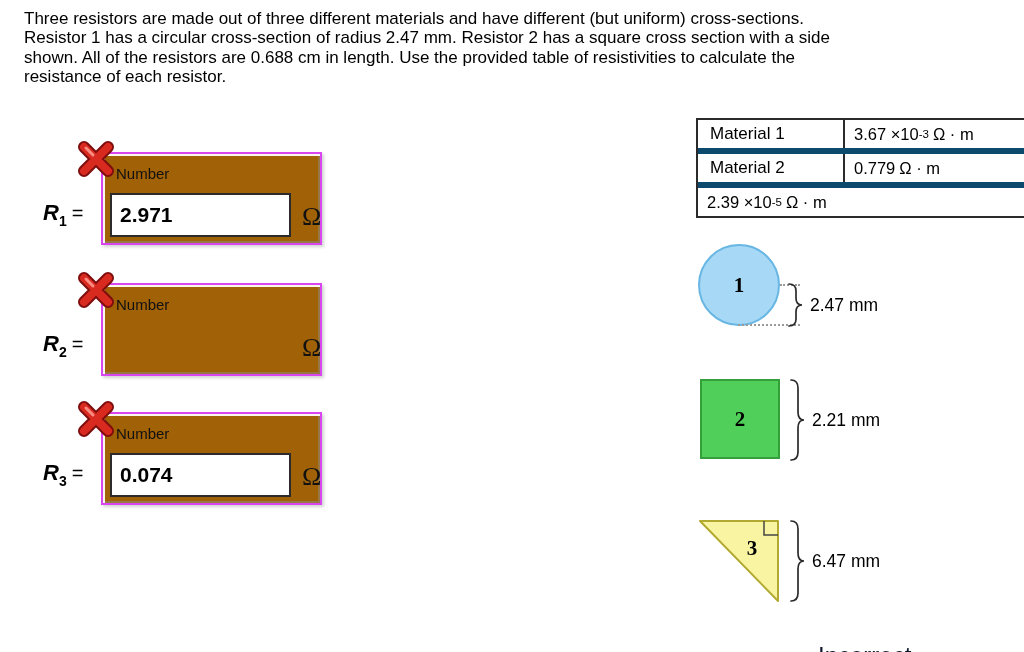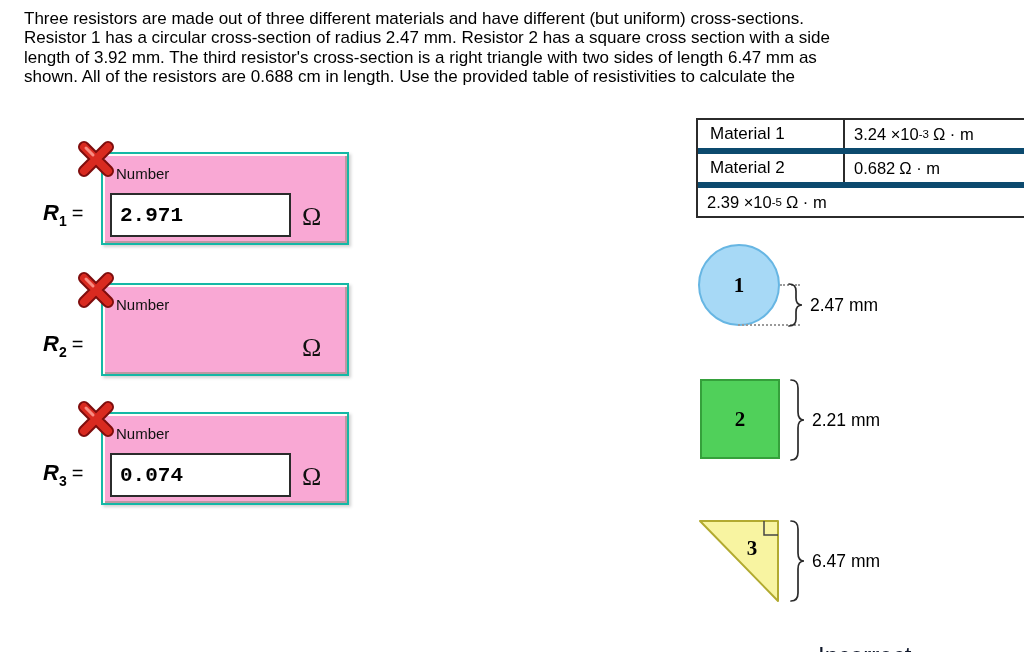--- a/index.html
+++ b/index.html
@@ -10,30 +10,30 @@
   
   .problem { position:absolute; left:24px; top:9px; font-size:17px; line-height:19.4px; white-space:nowrap; color:#000; }
 
   
   .answer-row { position:absolute; left:0; width:370px; height:95px; }
   .rlabel { position:absolute; left:36px; top:48px; font-family:Liberation Sans, sans-serif; font-size:22px; color:#000; white-space:nowrap;margin-left:7px; }
   .rsym { font-style:italic; font-weight:bold; }
   .rsub { font-size:14px; font-weight:bold; vertical-align:-6px; line-height:0; }
   .req  { font-size:20px; margin-left:5px; }
   .abox {
-    position:absolute; left:101px; top:0; width:248px; height:93px; box-sizing:border-box;
-    background:#f9a8d4; border:2px solid #14b8a6;
+    position:absolute; left:101px; top:0; width:221px; height:93px; box-sizing:border-box;
+    background:#a16207; border:2px solid #d946ef;
     box-shadow: inset 2px 2px 0 rgba(255,255,250,0.95), inset -2px -2px 0 rgba(140,138,118,0.55), 2px 2px 3px rgba(0,0,0,0.18);
   }
   .xicon { position:absolute; left:-29px; top:-17px; width:44px; height:44px; }
   .numlabel { position:absolute; left:13px; top:11px; font-size:15px; color:#111; }
   .ainput {
     position:absolute; left:7px; top:39px; width:181px; height:44px; box-sizing:border-box;
     border:2px solid #2b2b2b; background:#fff; border-radius:0;
-    font-family:Liberation Mono, monospace; font-weight:bold; font-size:21px; padding:0 4px 0 8px; color:#000;
+    font-family:Liberation Sans, sans-serif; font-weight:bold; font-size:21px; padding:0 4px 0 8px; color:#000;
   }
   .unit { position:absolute; left:199px; top:48px; font-family:"Liberation Serif", serif; font-size:26px; color:#111; }
 
   
   .rtable {
     position:absolute; left:696px; top:118px; width:348px; height:100px; box-sizing:border-box;
     border:2px solid #2b2b2b; background:#fff; display:flex; flex-direction:column;
   }
   .trow { flex:1; display:flex; border-top:6px solid #0c4a6e; min-height:0; }
   .trow:first-child { border-top:none; }
@@ -70,22 +70,22 @@
   .feedback { position:absolute; left:818px; top:642px; font-size:24px; color:#0f172a; }
 </style>
 </head>
 <body>
 
 <div class="page">
 
   <div class="problem">
     <div>Three resistors are made out of three different materials and have different (but uniform) cross-sections.</div>
     <div>Resistor 1 has a circular cross-section of radius 2.47 mm. Resistor 2 has a square cross section with a side</div>
-    <div>length of 3.92 mm. The third resistor's cross-section is a right triangle with two sides of length 6.47 mm as</div>
     <div>shown. All of the resistors are 0.688 cm in length. Use the provided table of resistivities to calculate the</div>
+    <div>resistance of each resistor.</div>
   </div>
 
   <div class="answer-row" style="top:152px">
     <div class="rlabel"><span class="rsym">R</span><sub class="rsub">1</sub><span class="req">=</span></div>
     <div class="abox">
       <svg class="xicon" viewBox="0 0 44 44">
         <path d="M10,10 L34,34 M34,10 L10,34" stroke="#7e0d0d" stroke-width="12" stroke-linecap="round" fill="none"></path>
         <path d="M10,10 L34,34 M34,10 L10,34" stroke="#d92a20" stroke-width="8" stroke-linecap="round" fill="none"></path>
         <path d="M12,11 L19,18" stroke="#ff9d94" stroke-width="3" stroke-linecap="round" fill="none" opacity="0.85"></path>
       </svg>
@@ -119,29 +119,29 @@
       <div class="numlabel">Number</div>
       <input class="ainput" type="text" value="0.074" style="">
       <div class="unit">Ω</div>
     </div>
   </div>
 
   <div class="rtable">
     <div class="trow">
       <div class="tmat">Material 1</div>
       <div class="tval">
-          <span>3.24 ×10</span>
+          <span>3.67 ×10</span>
           <sup>-3</sup>
           <span class="unit-sp">Ω · m</span>
         </div>
     </div>
     <div class="trow">
       <div class="tmat">Material 2</div>
       <div class="tval">
-          <span>0.682</span>
+          <span>0.779</span>
           <sup></sup>
           <span class="unit-sp">Ω · m</span>
         </div>
     </div>
     <div class="trow">
       <div class="tval">
           <span>2.39 ×10</span>
           <sup>-5</sup>
           <span class="unit-sp">Ω · m</span>
         </div>

